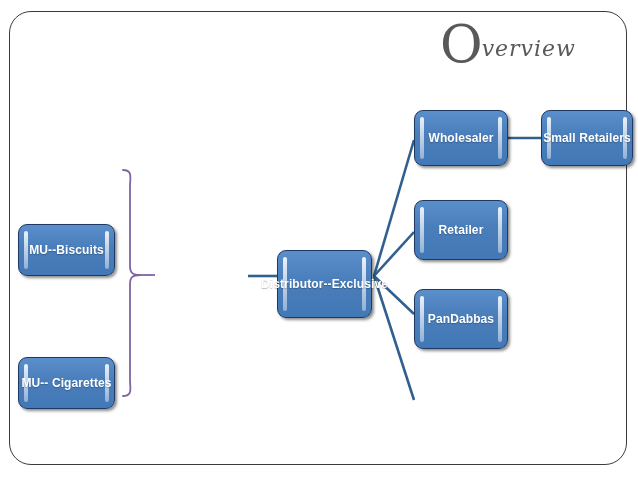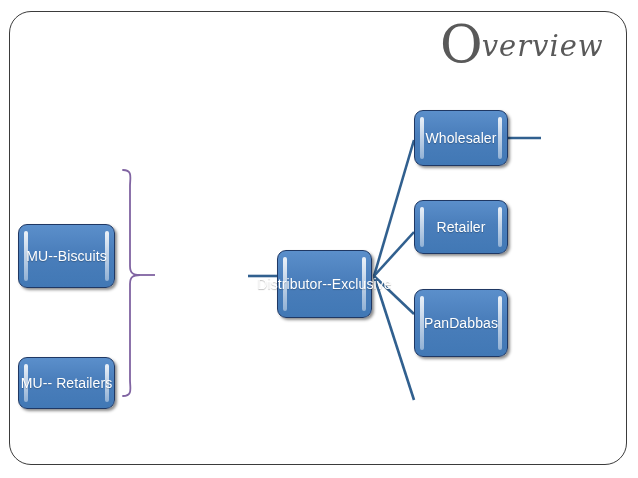--- a/index.html
+++ b/index.html
@@ -42,21 +42,21 @@
     font-family: "DejaVu Serif", serif;
   }
   #title .cap {
     font-size: 52px;
     line-height: 52px;
     font-style: normal;
     letter-spacing: -1px;
     vertical-align: -6px;
   }
   #title .rest {
-    font-size: 29px;
+    font-size: 22px;
     font-style: italic;
     letter-spacing: 1px;
   }
 
   
   .node {
     position: absolute;
     box-sizing: border-box;
     border: 1.4px solid #1f3864;
     border-radius: 9px;
@@ -79,22 +79,22 @@
     background: linear-gradient(to bottom, rgba(255,255,255,0.88), rgba(255,255,255,0.42));
     pointer-events: none;
   }
   .node::before { left: 5px; }
   .node::after  { right: 5px; }
 
   .node .label {
     position: relative;
     z-index: 2;
     color: #ffffff;
-    font-size: 14px;
-    font-weight: normal;
+    font-size: 12px;
+    font-weight: bold;
     line-height: 12px;
     text-align: right;
     letter-spacing: 0.1px;
     white-space: nowrap;
     text-shadow: 0 1px 1px rgba(0,0,0,0.25);
   }
   .node .label.wrap { white-space: normal; }
   .node .label.overflow { overflow: visible; }
 
   
@@ -134,41 +134,44 @@
 
     <line x1="374" y1="276" x2="414" y2="140" stroke="#31608f" stroke-width="2.6"></line>
     <line x1="374" y1="276" x2="414" y2="232" stroke="#31608f" stroke-width="2.6"></line>
     <line x1="374" y1="276" x2="414" y2="314" stroke="#31608f" stroke-width="2.6"></line>
     <line x1="374" y1="276" x2="414" y2="400" stroke="#31608f" stroke-width="2.6"></line>
 
     <line x1="508" y1="138" x2="541" y2="138" stroke="#31608f" stroke-width="2.6"></line>
   </svg>
 
 
-  <div class="node" style="left:18px; top:224px; width:97px; height:64px;">
+  <div class="node" style="left:18px; top:224px; width:97px; height:52px;">
     <div class="label">MU--Biscuits</div>
   </div>
 
 
   <div class="node" style="left:18px; top:357px; width:97px; height:52px;">
-    <div class="label">MU-- Retailers</div>
+    <div class="label">MU-- Cigarettes</div>
   </div>
 
 
   <div class="node" style="left:277px; top:250px; width:95px; height:68px;">
     <div class="label overflow">Distributor--Exclusive</div>
   </div>
 
   <div class="node" style="left:414px; top:110px; width:94px; height:56px;">
     <div class="label">Wholesaler</div>
   </div>
 
+  <div class="node" style="left:541px; top:110px; width:92px; height:56px;">
+    <div class="label">Small Retailers</div>
+  </div>
 
-  <div class="node" style="left:414px; top:200px; width:94px; height:54px;">
+  <div class="node" style="left:414px; top:200px; width:94px; height:60px;">
     <div class="label">Retailer</div>
   </div>
 
-  <div class="node" style="left:414px; top:289px; width:94px; height:68px;">
+  <div class="node" style="left:414px; top:289px; width:94px; height:60px;">
     <div class="label">PanDabbas</div>
   </div>
 
 
 </div>
 
 </body></html>

